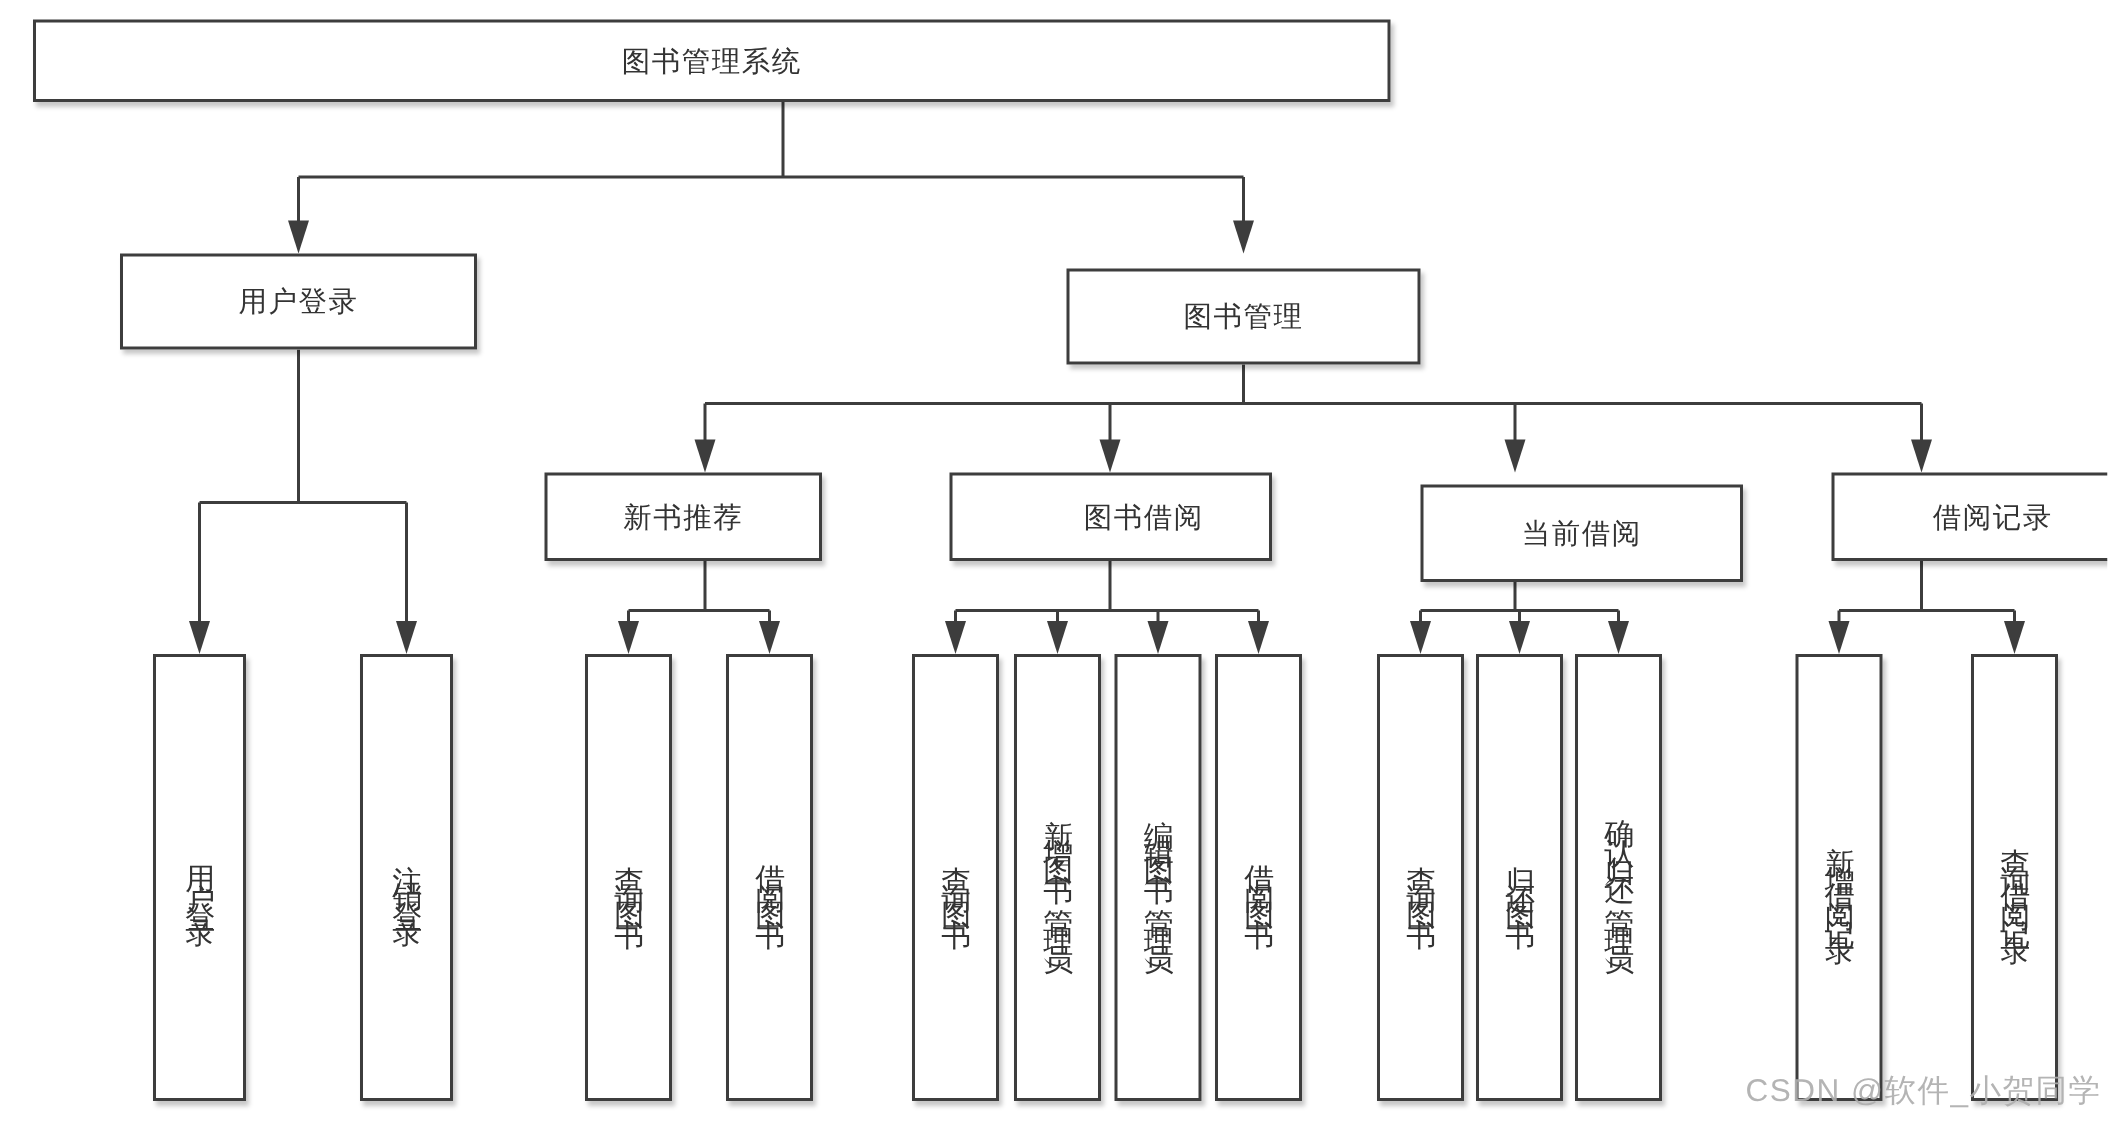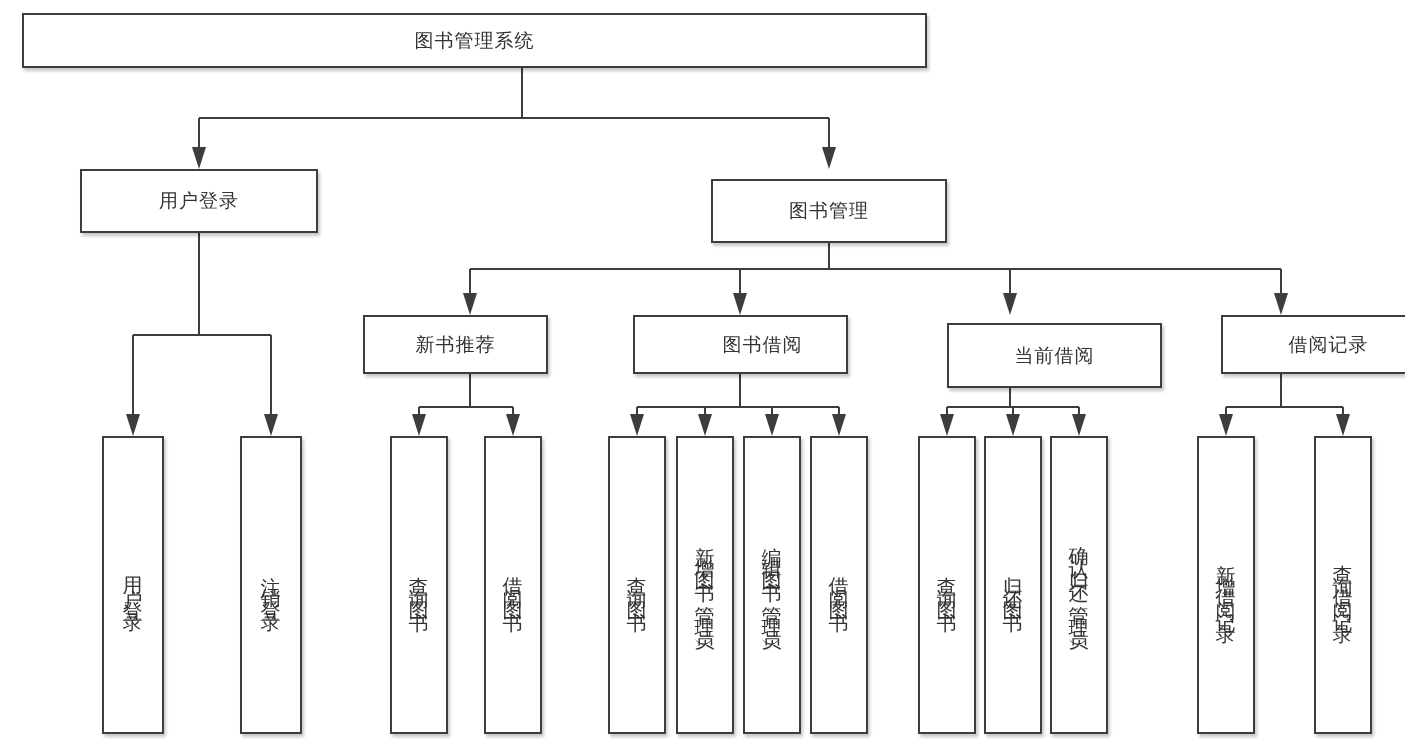--- a/index.html
+++ b/index.html
@@ -142,14 +142,15 @@
     <span>确认归还（管理员）</span>
   </div>
 
   <div class="box v-box" style="left:1197px; top:436px; width:58px; height:298px;">
     <span>新增借阅记录</span>
   </div>
   <div class="box v-box" style="left:1314px; top:436px; width:58px; height:298px;">
     <span>查询借阅记录</span>
   </div>
 
+  <div id="watermark">CSDN @软件_小贺同学</div>
 
 </div>
 
 </body></html>

